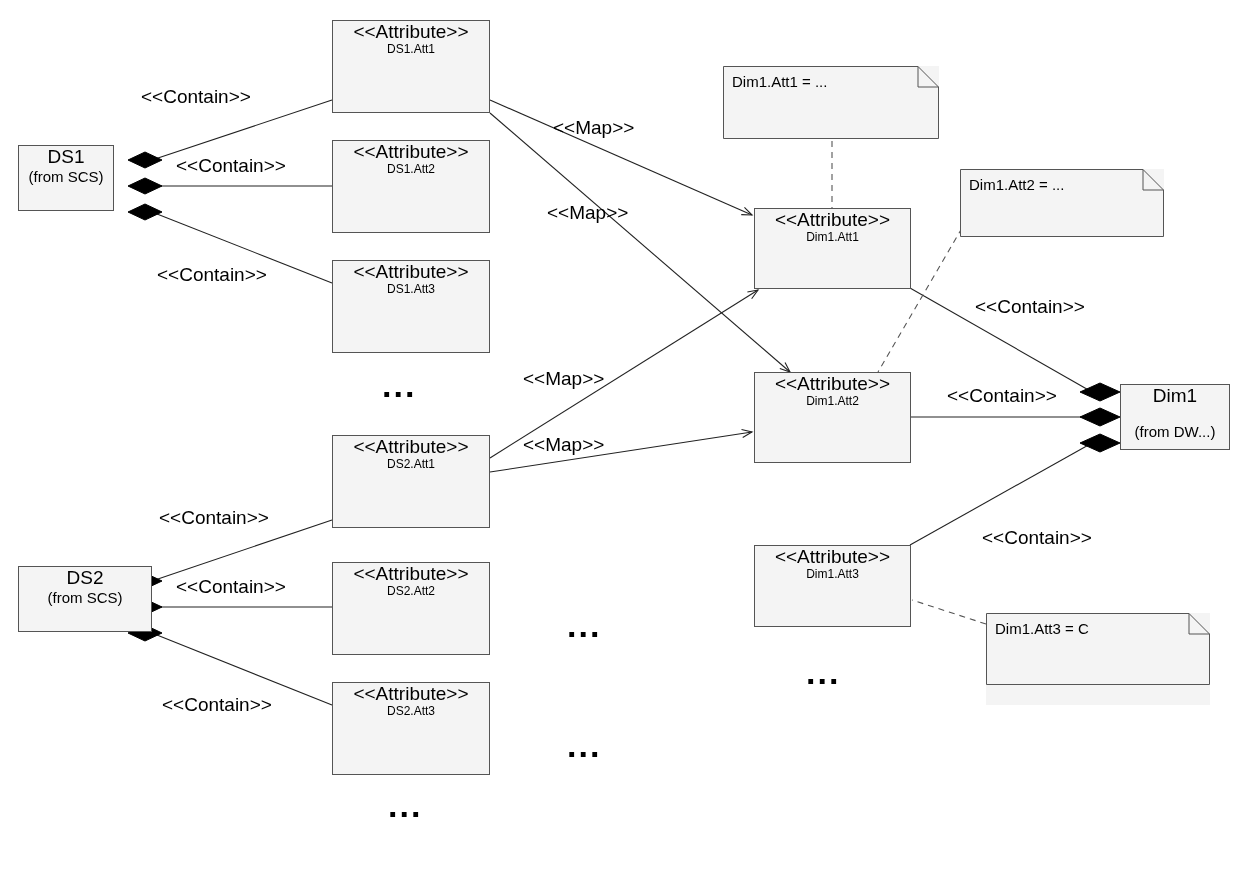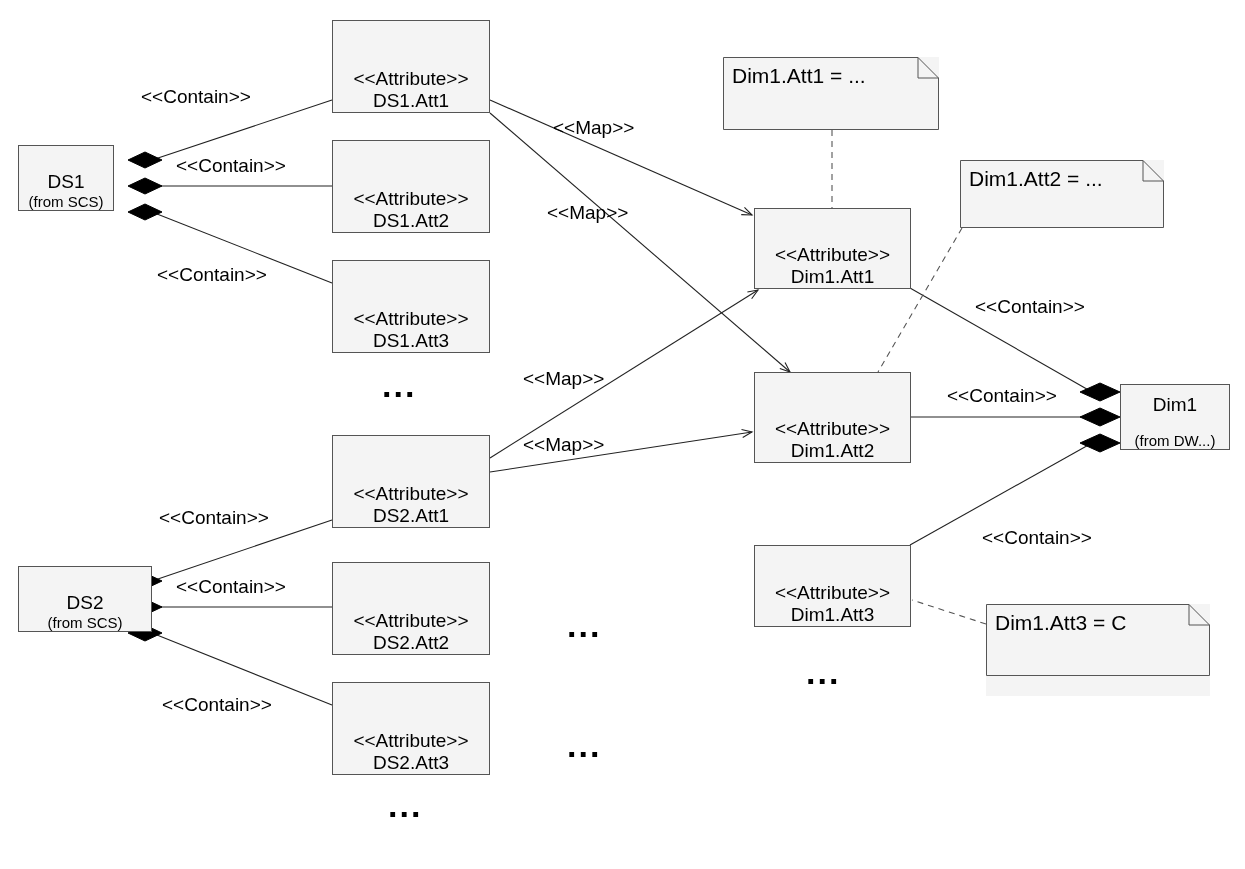--- a/index.html
+++ b/index.html
@@ -24,43 +24,44 @@
     pointer-events: none;
   }
   .uml-box {
     position: absolute;
     box-sizing: border-box;
     background: #f4f4f4;
     border: 1px solid #555555;
     display: flex;
     flex-direction: column;
     align-items: center;
-    justify-content: flex-end;
+    justify-content: flex-start;
     line-height: 1.15;
     color: #000000;
   }
   .uml-box .l1 {
     font-size: 19px;
     white-space: nowrap;
   }
   .uml-box .l2 {
-    font-size: 19px;
+    font-size: 12px;
     white-space: nowrap;
   }
   .src-box .l1 { font-size: 19px; }
   .src-box .l2 { font-size: 15px; }
 
   .note-box {
     position: absolute;
     box-sizing: border-box;
     background: #f4f4f4;
     color: #000000;
-    font-size: 21px;
+    font-size: 15px;
     padding: 7px 14px 0 9px;
     border: none;
+    margin-top: 9px;
   }
   .note-box .note-shape {
     position: absolute;
     left: 0; top: 0; right: 0; bottom: 0;
     pointer-events: none;
   }
   .note-box .note-text {
     position: relative;
     white-space: nowrap;
   }

